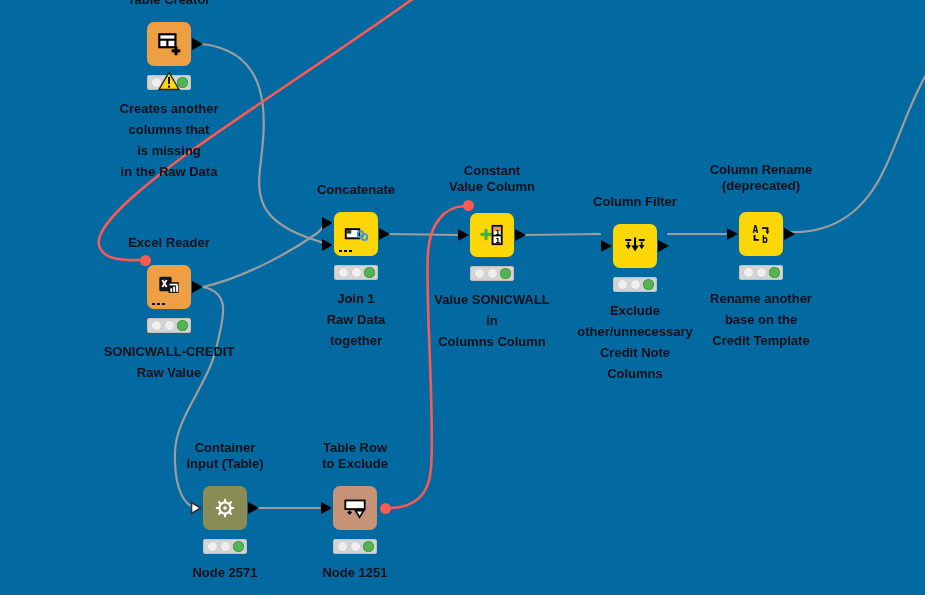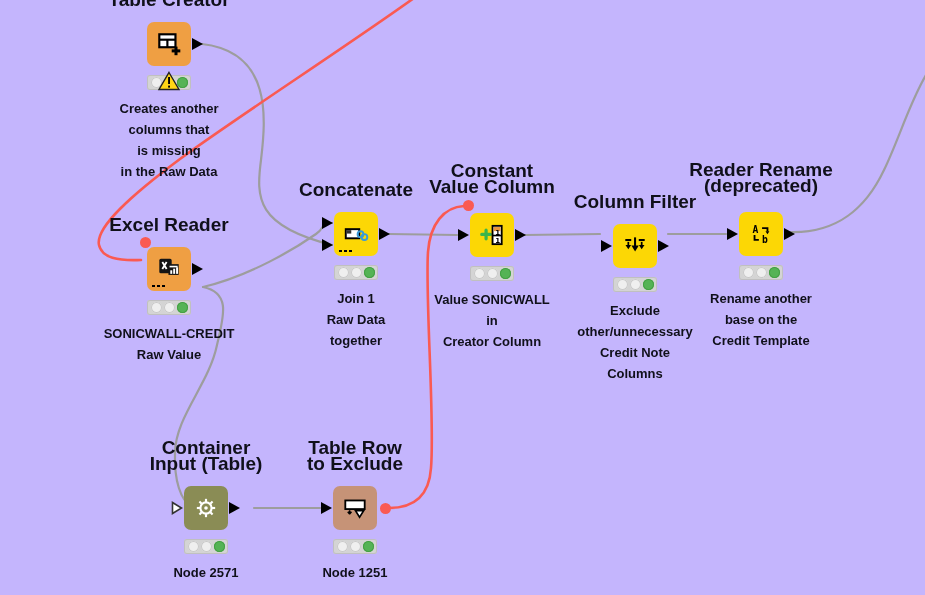--- a/index.html
+++ b/index.html
@@ -1,33 +1,33 @@
 <!DOCTYPE html>
 <html><head>
 <meta charset="utf-8">
 <style>
   html,body{margin:0;padding:0;background:#fff;}
   #canvas{
-    position:relative;width:925px;height:595px;overflow:hidden;background:#c4b5fd;
+    position:relative;width:925px;height:595px;overflow:hidden;background:#0369a1;
     font-family:"Liberation Sans","DejaVu Sans",sans-serif;
   }
   svg.wires{position:absolute;left:0;top:0;}
   .node{position:absolute;width:44px;height:44px;}
   .square{
     position:absolute;left:0;top:0;width:44px;height:44px;border-radius:7px;
     display:flex;align-items:center;justify-content:center;
   }
   .sq-orange{background:#EF9F43;}
   .sq-yellow{background:#FCD705;}
   .sq-olive{background:#8A8C55;}
   .sq-tan{background:#C69377;}
   .title{
     position:absolute;left:50%;transform:translateX(-50%);
     width:max-content;text-align:center;white-space:pre-line;
-    font-size:19px;font-weight:bold;color:#10101a;line-height:16px;
+    font-size:13px;font-weight:bold;color:#10101a;line-height:16px;
   }
   .comment{
     position:absolute;left:50%;transform:translateX(-50%);top:calc(100% + 32px);
     width:max-content;text-align:center;white-space:pre-line;
     font-size:13px;font-weight:bold;color:#10101a;line-height:21px;
   }
   .status{
     position:absolute;left:0;top:calc(100% + 9px);width:44px;height:15px;
     background:#d4d4d4;border-radius:3px;box-shadow:inset 0 0 0 1px #c0c0c0;
     display:flex;align-items:center;justify-content:center;gap:2px;
@@ -87,21 +87,21 @@
           <rect x="10.6" y="14.6" width="1.9" height="2" fill="#000"></rect>
         </svg>
       </span>
     </div>
     <div class="comment">Creates another
 columns that
 is missing
 in the Raw Data</div>
   </div>
 
-  <div class="node" style="left:147px;top:247px">
+  <div class="node" style="left:147px;top:265px">
     <div class="title" style="bottom:calc(100% + 14px)">Excel Reader</div>
     <div class="square sq-orange">
       <svg width="28" height="28" viewBox="0 0 26 26">
         <rect x="4" y="3.5" width="11.5" height="13.5" rx="1.5" fill="#141414"></rect>
         <path d="M6.8,6.5 l4,6.5 m0,-6.5 l-4,6.5" stroke="#fff" stroke-width="1.7" fill="none"></path>
         <rect x="12.5" y="8.5" width="9.5" height="10" fill="#141414"></rect>
         <rect x="13.5" y="10" width="7.5" height="1.5" fill="#fff"></rect>
         <rect x="14.2" y="14.2" width="1.8" height="3.3" fill="#fff"></rect>
         <rect x="16.9" y="12.7" width="1.8" height="4.8" fill="#fff"></rect>
         <rect x="19.6" y="11.4" width="1.8" height="6.1" fill="#fff"></rect>
@@ -167,21 +167,21 @@
     <span class="flowvar" style="left:-7px;top:-13px"></span>
     <div class="port in"></div>
     <div class="port out"></div>
     <div class="status">
       <span class="dot"></span>
         <span class="dot"></span>
         <span class="dot green"></span>
     </div>
     <div class="comment">Value SONICWALL
 in
-Creator Column</div>
+Columns Column</div>
   </div>
 
   <div class="node" style="left:613px;top:224px">
     <div class="title" style="bottom:calc(100% + 14px)">Column Filter</div>
     <div class="square sq-yellow">
       <svg width="28" height="28" viewBox="0 0 26 26">
         <g fill="#000" stroke="none">
           <rect x="4" y="6.5" width="5.5" height="1.9"></rect>
           <rect x="6" y="9.2" width="1.6" height="3.2"></rect>
           <path d="M4.2,12 h5.2 l-2.6,4 z"></path>
@@ -200,21 +200,21 @@
         <span class="dot"></span>
         <span class="dot green"></span>
     </div>
     <div class="comment">Exclude
 other/unnecessary
 Credit Note
 Columns</div>
   </div>
 
   <div class="node" style="left:739px;top:212px">
-    <div class="title" style="bottom:calc(100% + 18px)">Reader Rename
+    <div class="title" style="bottom:calc(100% + 18px)">Column Rename
 (deprecated)</div>
     <div class="square sq-yellow">
       <svg width="28" height="28" viewBox="0 0 26 26">
         <text x="5" y="12.5" font-size="9" font-weight="bold" fill="#000" font-family="DejaVu Sans Mono, monospace">A</text>
         <path d="M14,7.5 h5 v3" fill="none" stroke="#000" stroke-width="1.7"></path>
         <path d="M17.2,10.5 h3.6 l-1.8,2.8 z" fill="#000"></path>
         <path d="M7,14 v4.5 h4" fill="none" stroke="#000" stroke-width="1.7"></path>
         <text x="14" y="21.5" font-size="9" font-weight="bold" fill="#000" font-family="DejaVu Sans Mono, monospace">b</text>
       </svg>
     </div>
@@ -223,21 +223,21 @@
     <div class="status">
       <span class="dot"></span>
         <span class="dot"></span>
         <span class="dot green"></span>
     </div>
     <div class="comment">Rename another
 base on the
 Credit Template</div>
   </div>
 
-  <div class="node" style="left:184px;top:486px">
+  <div class="node" style="left:203px;top:486px">
     <div class="title" style="bottom:calc(100% + 14px)">Container
 Input (Table)</div>
     <div class="square sq-olive">
       <svg width="28" height="28" viewBox="0 0 26 26">
         <g stroke="#fff" stroke-width="2" fill="none">
           <circle cx="13" cy="13" r="5.2"></circle>
           <line x1="18.6" y1="13" x2="21.5" y2="13"></line>
           <line x1="17" y1="17" x2="19.1" y2="19.1"></line>
           <line x1="13" y1="18.6" x2="13" y2="21.5"></line>
           <line x1="9" y1="17" x2="6.9" y2="19.1"></line>

